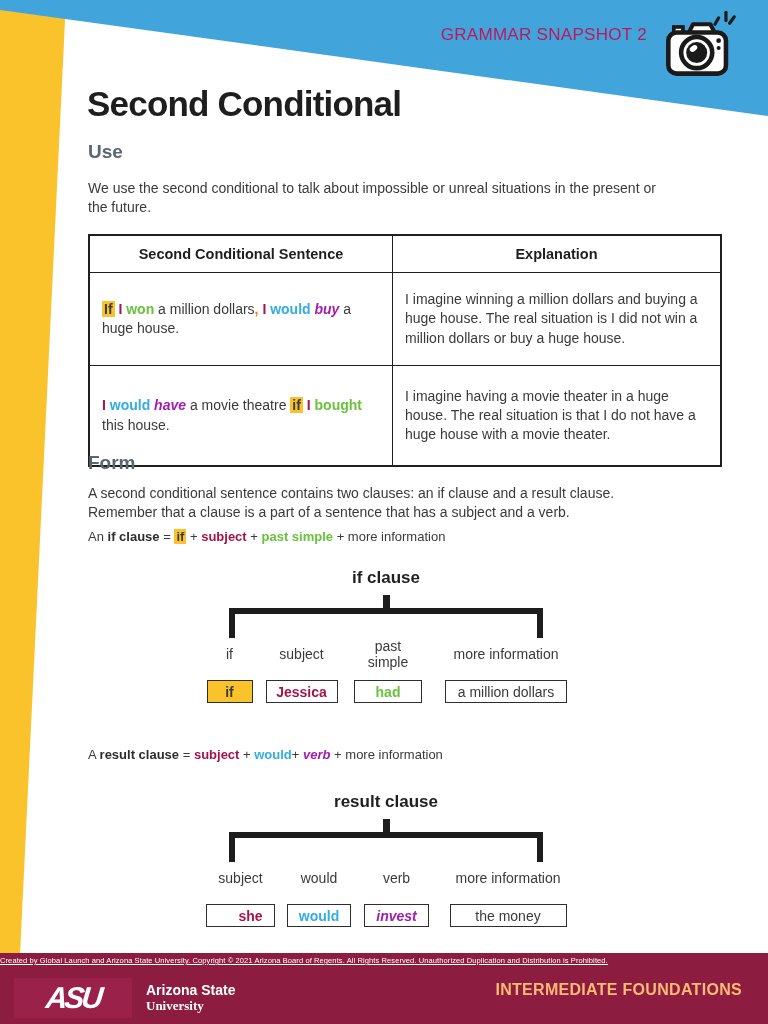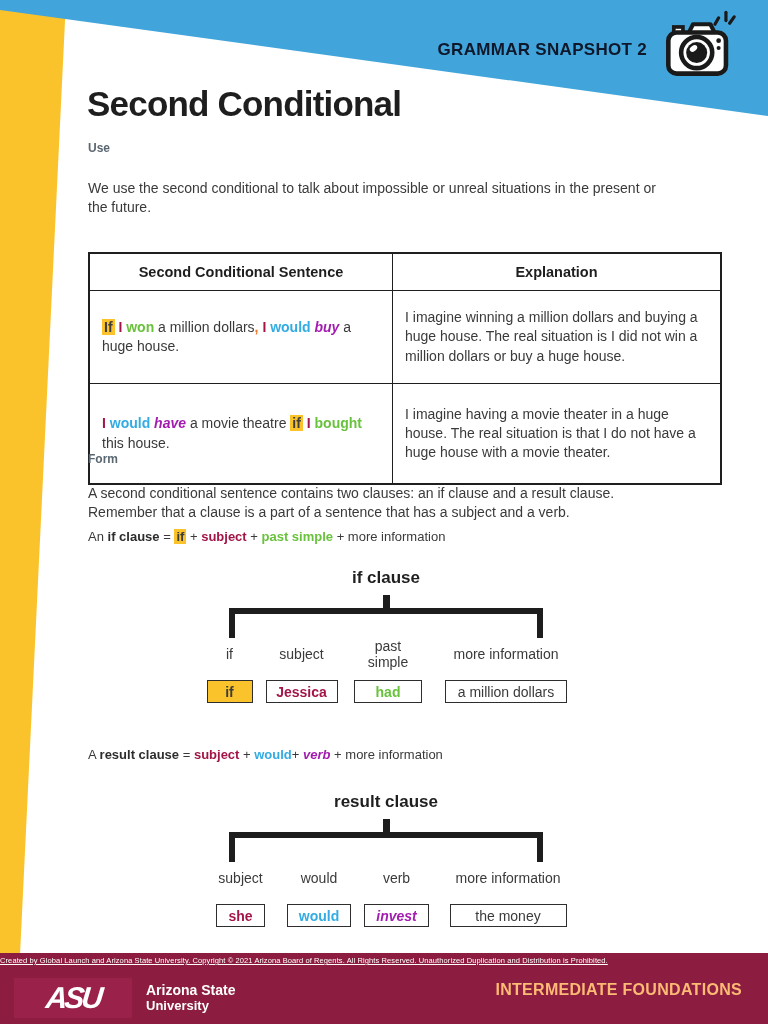--- a/index.html
+++ b/index.html
@@ -3,47 +3,47 @@
 <meta charset="utf-8">
 <style>
   html,body{margin:0;padding:0;background:#e8e8e8;}
   .page{position:relative;width:768px;height:1024px;background:#ffffff;overflow:hidden;
         font-family:"Liberation Sans", sans-serif;margin:0 auto;}
   
   .yellow-wedge{position:absolute;left:0;top:0;width:72px;height:955px;background:#FBC32B;
         clip-path:polygon(0 0,66px 0,20px 100%,0 100%);z-index:1;}
   .blue-band{position:absolute;left:0;top:0;width:768px;height:120px;background:#41A5DB;
         clip-path:polygon(0 0,100% 0,100% 116px,0 10px);z-index:2;}
-  .banner-label{position:absolute;top:40px;right:121px;z-index:3;font-size:17px;font-weight:700;
-        color:#0f172a;letter-spacing:.3px;}
+  .banner-label{position:absolute;top:25px;right:121px;z-index:3;font-size:17px;font-weight:400;
+        color:#be185d;letter-spacing:.3px;}
   .camera{position:absolute;top:5px;right:18px;z-index:3;}
   
   .page-title{position:absolute;left:87px;top:84px;font-size:35px;font-weight:800;color:#1e1e1e;
         letter-spacing:-.8px;z-index:3;}
-  .sec-heading{position:absolute;left:88px;font-size:12px;font-weight:bold;color:#5a6771;}
+  .sec-heading{position:absolute;left:88px;font-size:19px;font-weight:bold;color:#5a6771;}
   #use-heading{top:141px;}
   #form-heading{top:452px;}
   .para{position:absolute;left:88px;width:640px;font-size:14px;line-height:1.35;color:#3a3a3a;
         white-space:pre-line;}
   #use-para{top:179px;}
   #form-para{top:484px;}
   .formula{position:absolute;left:88px;width:640px;font-size:13px;color:#3a3a3a;}
   #if-formula{top:529px;}
   #result-formula{top:747px;}
   
   .plain{color:#3a3a3a;}
   .bold{font-weight:bold;color:#2d2d2d;}
   .hl{background:#FBC32B;color:#3d3d3d;font-weight:bold;padding:0 2px;}
   .crimson{color:#A31548;font-weight:bold;}
   .green{color:#69C23C;font-weight:bold;text-align:center;}
   .blue{color:#32ACE3;font-weight:bold;}
   .bolditalic{color:#a21caf;font-weight:bold;font-style:italic;}
   .orange{color:#EE7623;font-weight:bold;}
   
-  .gtable{position:absolute;left:88px;top:252px;width:634px;border-collapse:collapse;
+  .gtable{position:absolute;left:88px;top:234px;width:634px;border-collapse:collapse;
         border:2px solid #1f1f1f;table-layout:fixed;}
   .gtable th,.gtable td{border:1.5px solid #1f1f1f;}
   .gtable th{height:34px;font-size:14.5px;font-weight:bold;color:#1e1e1e;text-align:center;}
   .gtable td{font-size:14px;color:#3a3a3a;padding:8px 12px;vertical-align:middle;line-height:1.38;}
   .col-sentence{width:300px;}
   .row-1 td{height:76px;}
   .row-2 td{height:83px;}
   
   .diagram{position:absolute;left:196px;width:380px;height:150px;}
   #if-diagram{top:568px;}
@@ -61,36 +61,36 @@
   .labels .cell{display:flex;align-items:center;justify-content:center;height:40px;
         font-size:14px;color:#3a3a3a;text-align:center;white-space:pre-line;line-height:1.15;}
   .boxes{top:112px;}
   .boxes .cell{display:flex;justify-content:center;}
   .dbox{height:21px;display:flex;align-items:center;justify-content:center;
         border:1.5px solid #2e2e2e;background:#fff;font-size:14px;box-sizing:content-box;}
   .if-cols.boxes .cell:nth-child(1) .dbox{width:44px;background:#FBC32B;}
   .if-cols.boxes .cell:nth-child(2) .dbox{width:70px;}
   .if-cols.boxes .cell:nth-child(3) .dbox{width:66px;}
   .if-cols.boxes .cell:nth-child(4) .dbox{width:120px;}
-  .res-cols.boxes .cell:nth-child(1) .dbox{width:47px;}
+  .res-cols.boxes .cell:nth-child(1) .dbox{width:47px;padding-left:20px;}
   .res-cols.boxes .cell:nth-child(2) .dbox{width:62px;}
   .res-cols.boxes .cell:nth-child(3) .dbox{width:63px;}
   .res-cols.boxes .cell:nth-child(4) .dbox{width:115px;justify-content:center;}
   .if-cols.labels .cell:nth-child(3) span{max-width:52px;}
   
   .footer{position:absolute;left:0;top:953px;width:768px;height:71px;background:#8C1D40;z-index:4;}
   .copyright{position:absolute;top:3px;left:0;width:100%;font-size:7.5px;
         color:#ffffff;letter-spacing:.1px;text-decoration:underline;}
   .asu-logo{position:absolute;left:14px;top:25px;display:flex;align-items:center;}
   .asu-block{width:118px;height:40px;background:#9A2149;display:flex;align-items:center;justify-content:center;}
   .asu-letters{color:#fff;font-size:30px;font-weight:900;font-style:italic;letter-spacing:-3px;
         transform:skewX(-6deg);}
   .asu-text{margin-left:14px;color:#fff;line-height:1.12;}
   .asu-line1{font-size:14px;font-weight:bold;display:block;}
-  .asu-line2{font-size:13px;font-weight:bold;display:block;}
+  .asu-line2{font-size:13px;font-weight:bold;display:block;font-family:Liberation Serif, serif;}
   .program{position:absolute;right:26px;top:28px;font-size:16px;font-weight:800;color:#fdba74;
         letter-spacing:.3px;}
 </style>
 </head>
 <body>
 
 <div class="page">
 
   <div class="yellow-wedge"></div>
   <div class="blue-band"></div>

